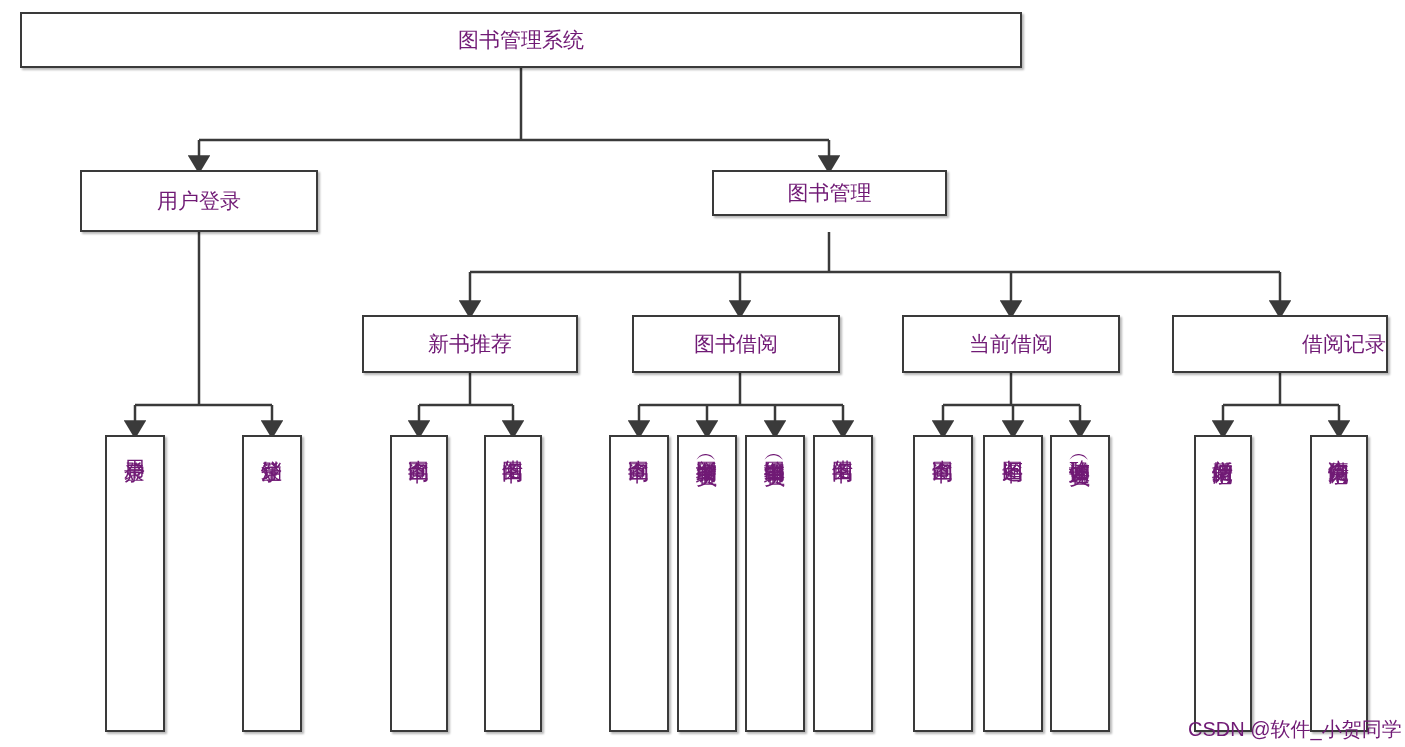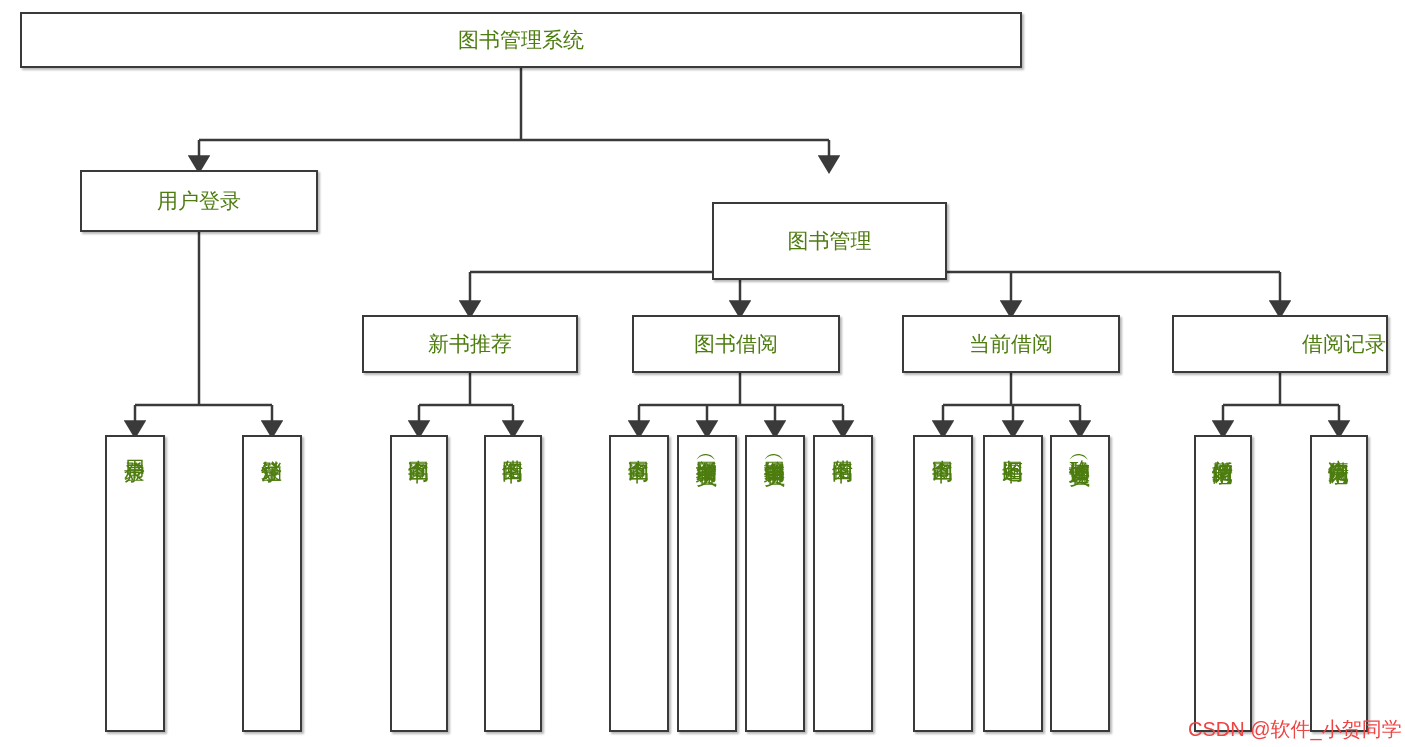--- a/index.html
+++ b/index.html
@@ -26,21 +26,21 @@
   }
   .node {
     position: absolute;
     box-sizing: border-box;
     background: #ffffff;
     border: 2px solid #3a3a3a;
     box-shadow: 2px 2px 2px rgba(0,0,0,0.28);
     display: flex;
     align-items: center;
     justify-content: center;
-    color: #4d7c0f;
+    color: #701a75;
     z-index: 2;
   }
   .node-label {
     display: block;
     text-align: center;
     line-height: 1.18;
     white-space: pre;
   }
   .node.horizontal .node-label {
     font-size: 21px;
@@ -54,21 +54,21 @@
     text-orientation: upright;
     font-size: 21px;
     letter-spacing: 1px;
     line-height: 1;
   }
   #watermark {
     position: absolute;
     left: 1188px;
     top: 716px;
     font-size: 20px;
-    color: #ef4444;
+    color: #701a75;
     white-space: nowrap;
     z-index: 5;
     font-family: "Liberation Sans", "DejaVu Sans", sans-serif;
   }
 </style>
 </head>
 <body>
 
 <div id="diagram-root">
 
@@ -115,21 +115,21 @@
       </g>
   </svg>
 
   <div id="nodes-layer">
       <div class="node horizontal" style="left: 20px; top: 12px; width: 1002px; height: 56px;">
         <span class="node-label">图书管理系统</span>
       </div>
       <div class="node horizontal" style="left: 80px; top: 170px; width: 238px; height: 62px;">
         <span class="node-label">用户登录</span>
       </div>
-      <div class="node horizontal" style="left: 712px; top: 170px; width: 235px; height: 78px; margin-top: 32px;">
+      <div class="node horizontal" style="left: 712px; top: 170px; width: 235px; height: 46px;">
         <span class="node-label">图书管理</span>
       </div>
       <div class="node horizontal" style="left: 362px; top: 315px; width: 216px; height: 58px;">
         <span class="node-label">新书推荐</span>
       </div>
       <div class="node horizontal" style="left: 632px; top: 315px; width: 208px; height: 58px;">
         <span class="node-label">图书借阅</span>
       </div>
       <div class="node horizontal" style="left: 902px; top: 315px; width: 218px; height: 58px; align-items: center;">
         <span class="node-label">当前借阅</span>

